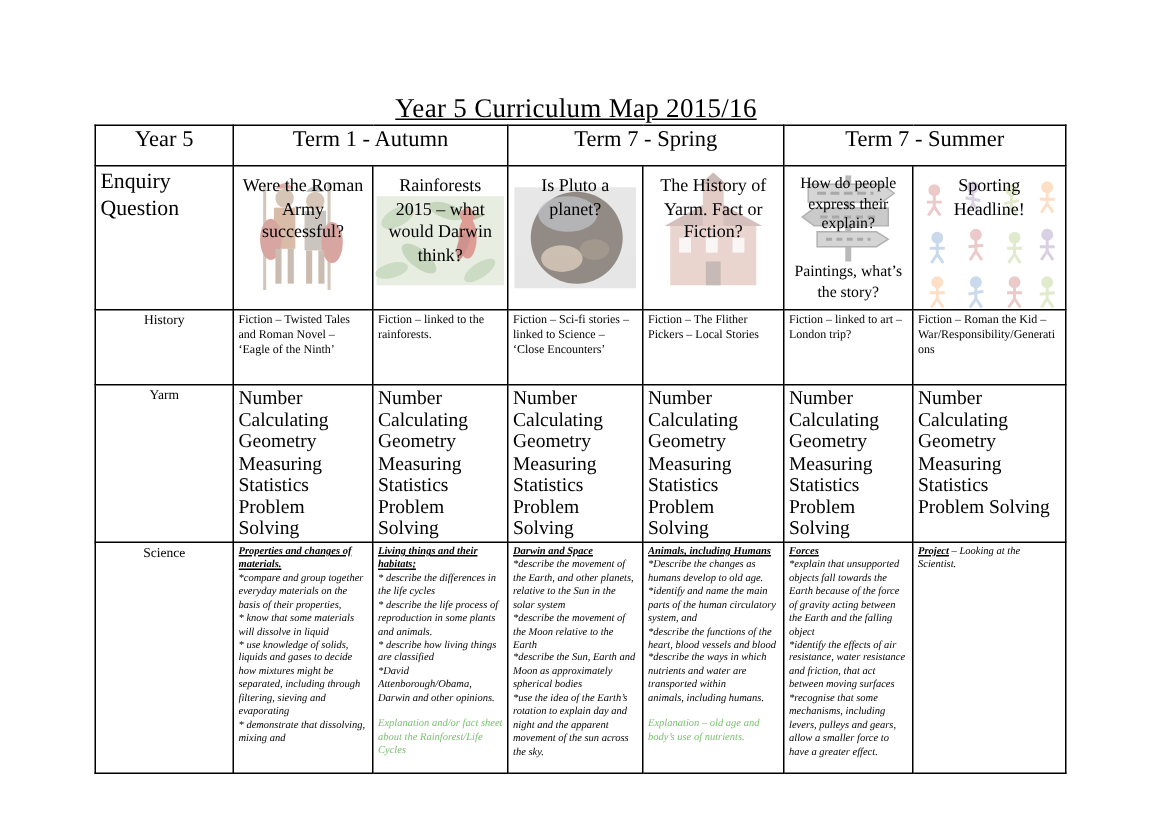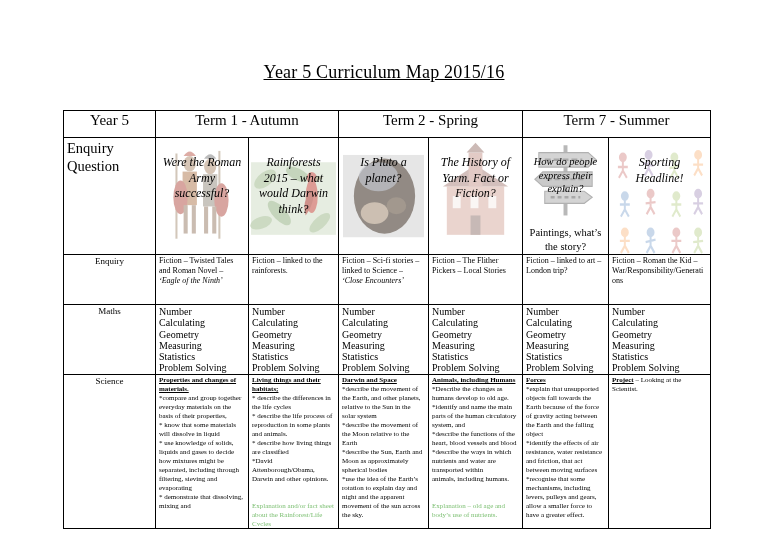--- a/index.html
+++ b/index.html
@@ -5,21 +5,21 @@
   html,body{margin:0;padding:0;background:#fff;}
   .page{
     position:relative;width:768px;height:543px;background:#fff;overflow:hidden;
     font-family:"Liberation Serif","DejaVu Serif",serif;color:#000;
   }
   .title{
     position:absolute;top:62px;left:0;width:100%;text-align:center;
     font-size:18px;text-decoration:underline;letter-spacing:.2px;
   }
   table.cmap{
-    position:absolute;left:63px;top:110px;width:647px;
+    position:absolute;left:63px;top:83px;width:647px;
     border-collapse:collapse;table-layout:fixed;
   }
   table.cmap td{
     border:1px solid #000;padding:1px 3px;vertical-align:top;
     overflow:hidden;word-wrap:break-word;
   }
   tr.r-head{height:27px;}
   tr.r-enq{height:96px;}
   tr.r-eng{height:50px;}
   tr.r-math{height:57px;}
@@ -30,31 +30,31 @@
   td.rowlabel{
     text-align:center;font-size:9px;padding-top:3px;
   }
   td.enq-label{
     text-align:left;vertical-align:middle;font-size:14.5px;line-height:1.25;
   }
   td.enq{
     position:relative;text-align:center;vertical-align:middle;font-size:12px;line-height:1.3;
   }
   td.enq .bgimg{position:absolute;left:0;top:0;width:100%;height:100%;z-index:0;}
-  td.enq .qtext{position:relative;z-index:1;padding:16px 2px;font-style:italic;}
+  td.enq .qtext{position:relative;z-index:1;padding:4px 2px;}
   td.enq .qsub{position:relative;z-index:1;margin-top:14px;font-size:10.5px;}
   .enq-small{font-size:10.5px;}
   td.eng{font-size:8px;line-height:1.22;}
-  td.math{font-size:10px;line-height:1.12;white-space:pre-line;}
-  td.sci{font-size:7px;line-height:1.28;}
+  td.math{font-size:13px;line-height:1.12;white-space:pre-line;}
+  td.sci{font-size:7px;line-height:1.28;font-style:italic;}
   .sci-clip{height:150px;overflow:hidden;}
   .sci-head{font-weight:bold;text-decoration:underline;}
   .sci-body{white-space:pre-line;}
-  .sci-note{white-space:pre-line;margin-top:18px;color:#7cbf72;}
-  .ital{font-style:italic;text-align:center;}
+  .sci-note{white-space:pre-line;margin-top:8px;color:#7cbf72;}
+  .ital{text-align:center;}
   .inline{display:inline;}
 </style>
 </head>
 <body>
 
 <div class="page">
 
   <div class="title">Year 5 Curriculum Map 2015/16</div>
 
   <table class="cmap">
@@ -65,21 +65,21 @@
       <col style="width:90px">
         <col style="width:94px">
         <col style="width:86px">
         <col style="width:102px">
     </colgroup>
 
     <tbody>
         <tr class="r-head">
       <td class="hd">Year 5</td>
       <td class="hd" colspan="2">Term 1 - Autumn</td>
-      <td class="hd" colspan="2">Term 2 - Spring</td>
+      <td class="hd" colspan="2">Term 7 - Spring</td>
       <td class="hd" colspan="2">Term 7 - Summer</td>
     </tr>
 
     <tr class="r-enq">
       <td class="enq-label">Enquiry Question</td>
 
       <td class="enq">
         <svg class="bgimg" viewBox="0 0 90 90" preserveAspectRatio="none">
           <g opacity="0.45">
             <line x1="20" y1="12" x2="20" y2="78" stroke="#9c8468" stroke-width="2"></line>
@@ -215,31 +215,31 @@
                   <circle cx="90" cy="78" r="3" fill="#9bbb59"></circle>
                   <path d="M90 81 l0 8 M85 86 l10 -1 M86 95 l4 -6 4 6"></path>
                 </g>
           </g>
         </svg>
         <div class="qtext">Sporting Headline!</div>
       </td>
     </tr>
 
     <tr class="r-eng">
-      <td class="rowlabel">Enquiry</td>
+      <td class="rowlabel">History</td>
       <td class="eng"><span class="inline">Fiction – Twisted Tales and Roman Novel – </span><span class="inline ital">‘Eagle of the Ninth’</span></td>
       <td class="eng"><span>Fiction – linked to the rainforests.</span></td>
       <td class="eng"><span class="inline">Fiction – Sci-fi stories – linked to Science – </span><span class="inline ital">‘Close Encounters’</span></td>
       <td class="eng"><span>Fiction – The Flither Pickers – Local Stories</span></td>
       <td class="eng"><span>Fiction – linked to art – London trip?</span></td>
       <td class="eng"><span>Fiction – Roman the Kid – War/Responsibility/Generations</span></td>
     </tr>
 
     <tr class="r-math">
-      <td class="rowlabel">Maths</td>
+      <td class="rowlabel">Yarm</td>
       <td class="math">Number
 Calculating
 Geometry
 Measuring
 Statistics
 Problem Solving</td>
       <td class="math">Number
 Calculating
 Geometry
 Measuring

